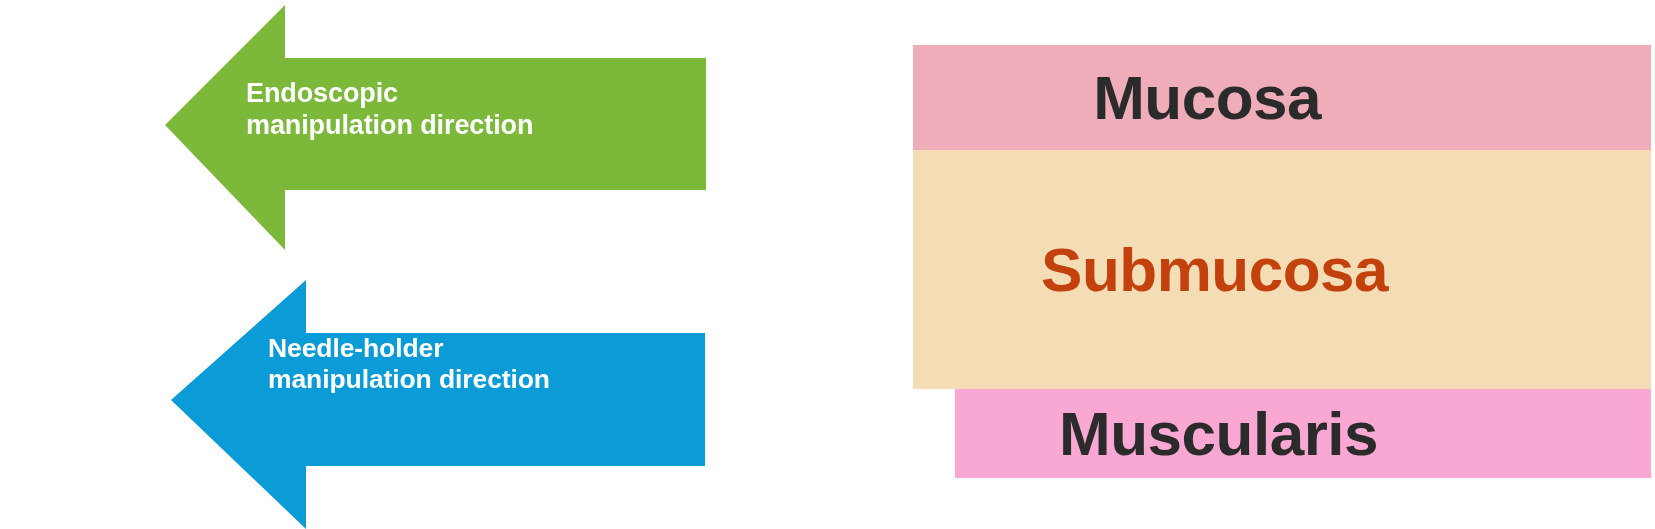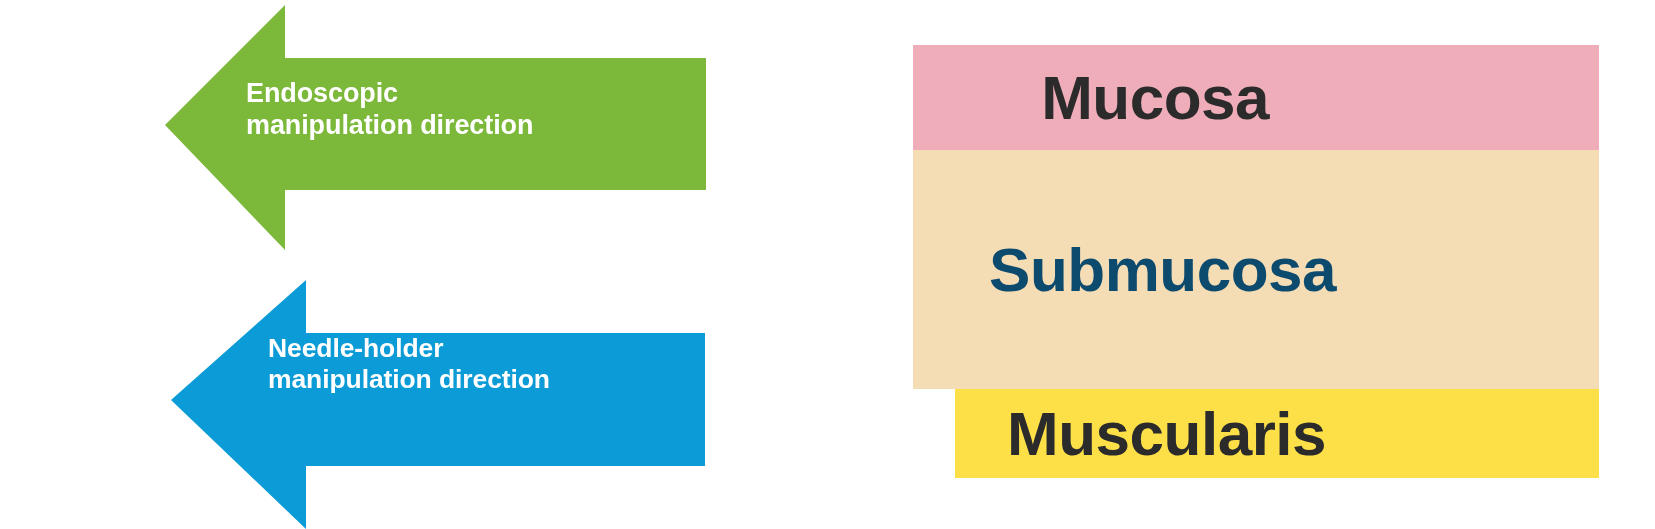--- a/index.html
+++ b/index.html
@@ -70,21 +70,21 @@
     left: 103px;
     top: 58px;
     font-size: 26.5px;
   }
 
   
   #tissue-stack {
     position: absolute;
     left: 913px;
     top: 45px;
-    width: 686px;
+    width: 738px;
     height: 433px;
     display: flex;
     flex-direction: column;
   }
   .tissue-layer {
     position: relative;
     display: flex;
     align-items: center;
     justify-content: flex-end;
     box-sizing: border-box;
@@ -132,22 +132,22 @@
 
   </div>
 
   <div id="tissue-stack">
 
     <div class="tissue-layer" id="layer-mucosa" style="background:#eeadb8;">
       <span class="layer-label" style="color: rgb(43, 43, 43);">Mucosa</span>
     </div>
 
     <div class="tissue-layer" id="layer-submucosa" style="background:#f4dcb4;">
-      <span class="layer-label" style="color: #0c4a6e;">Submucosa</span>
+      <span class="layer-label" style="color: #c2410c;">Submucosa</span>
     </div>
 
-    <div class="tissue-layer" id="layer-muscularis" style="background:#fde047;margin-left:42px;">
+    <div class="tissue-layer" id="layer-muscularis" style="background:#f9a8d4;margin-left:42px;">
       <span class="layer-label" style="color: rgb(43, 43, 43);">Muscularis</span>
     </div>
 
   </div>
 
 </div>
 
 </body></html>

